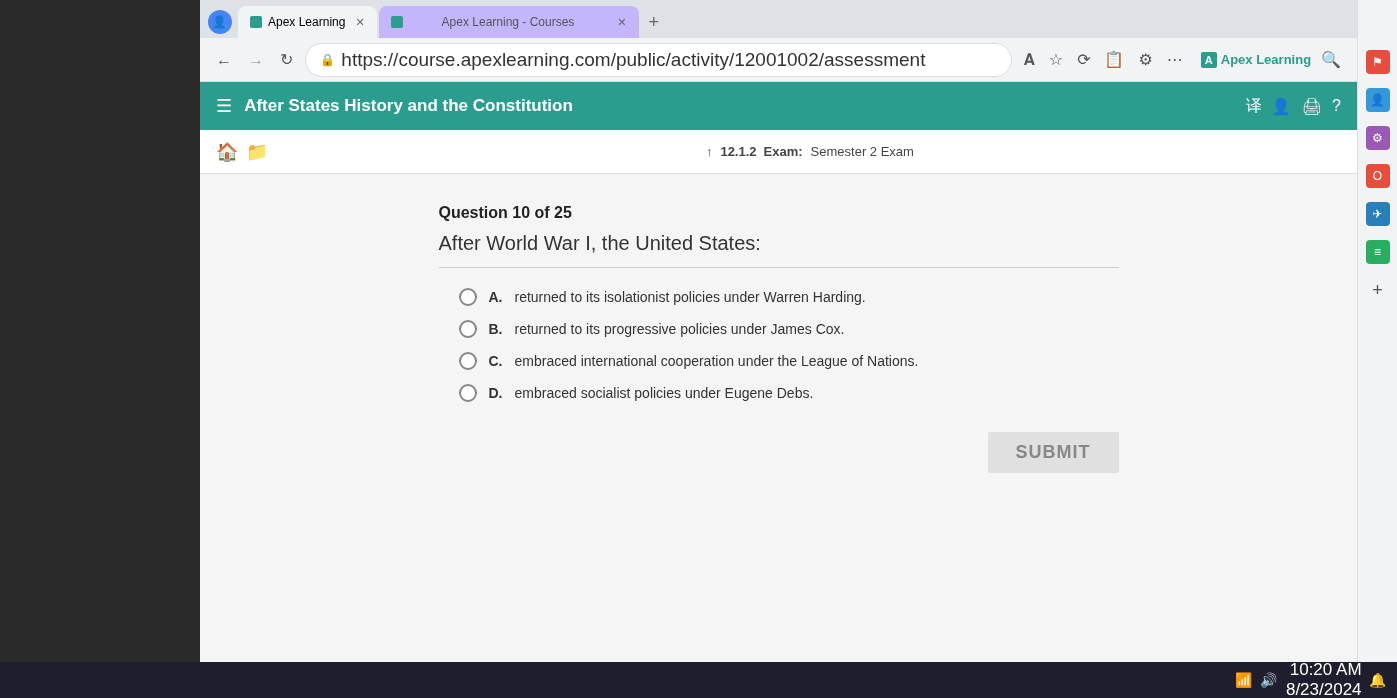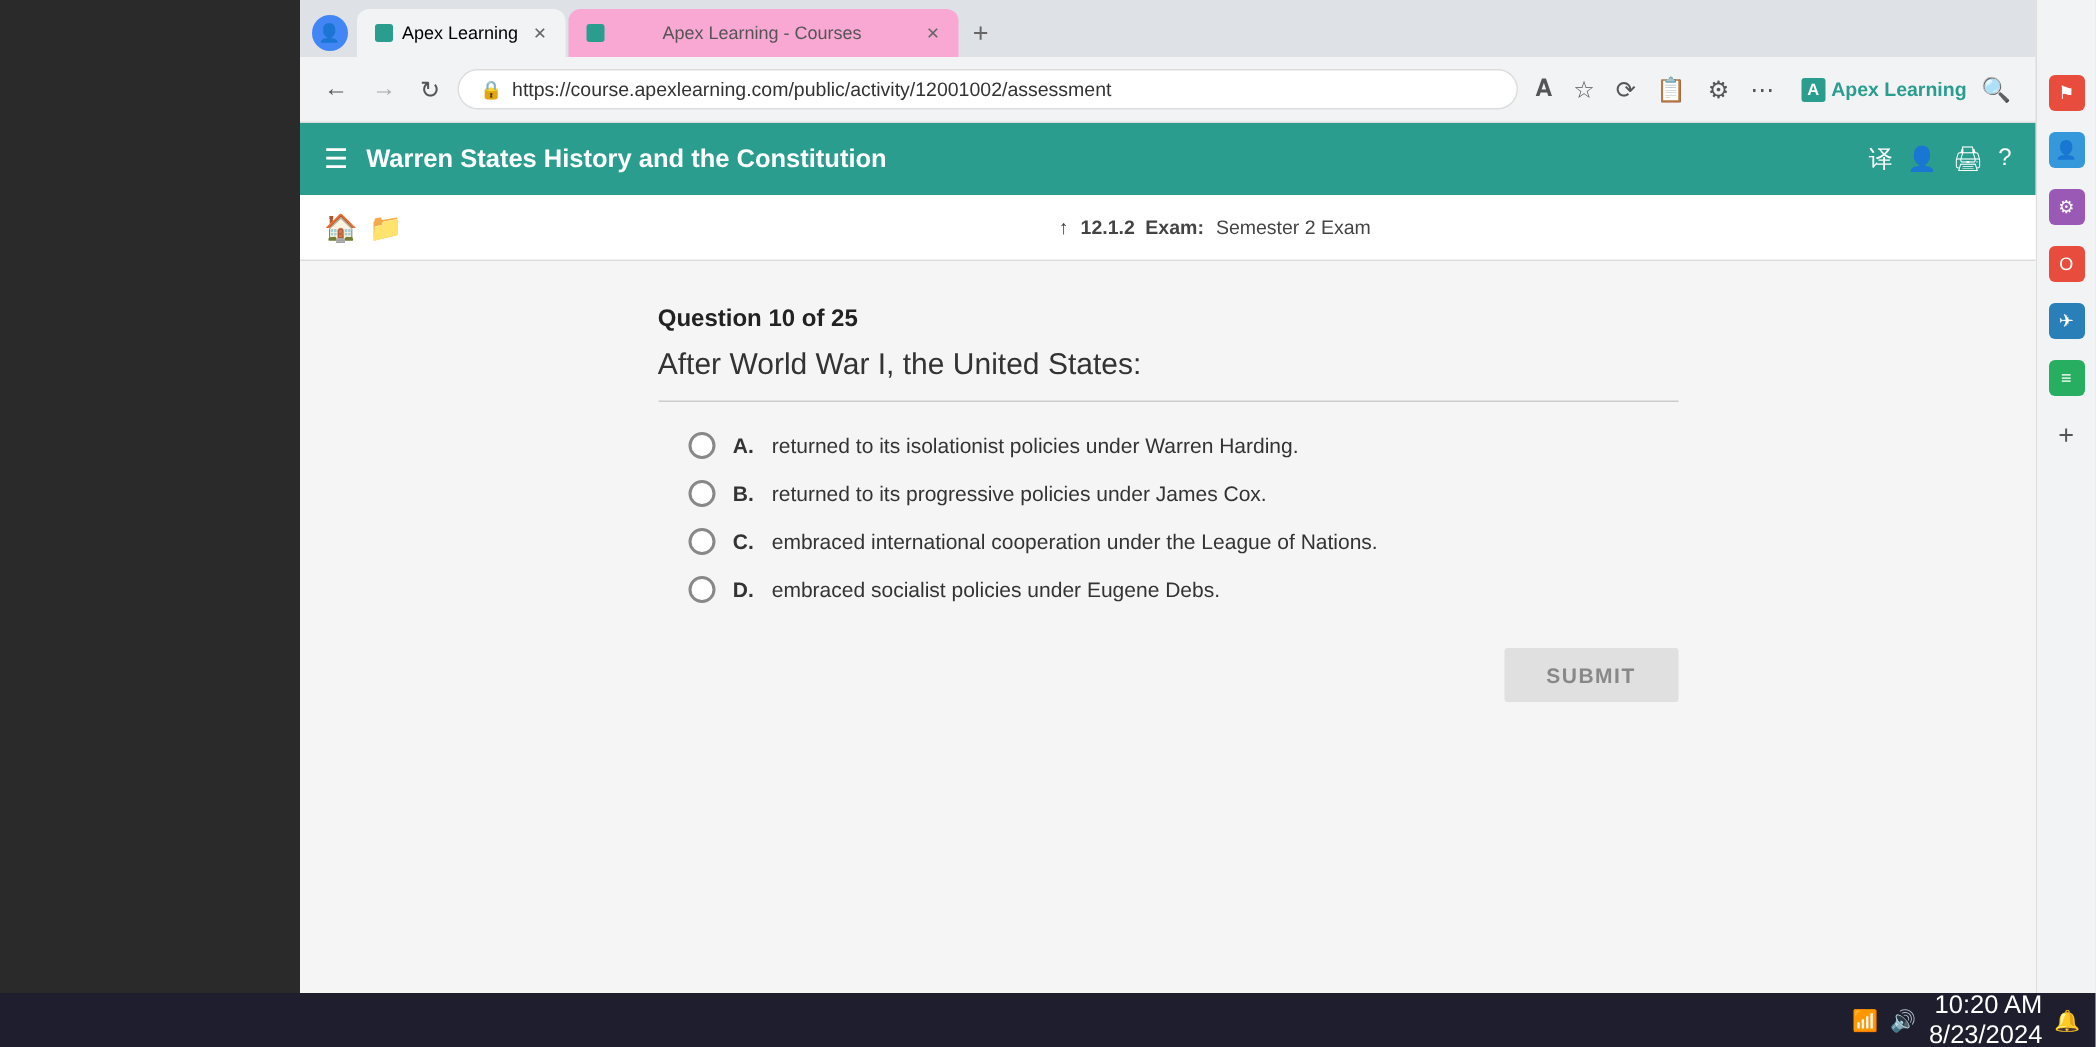--- a/index.html
+++ b/index.html
@@ -17,21 +17,21 @@
       display: flex;
       align-items: center;
       padding: 6px 12px;
       border-radius: 8px 8px 0 0;
       font-size: 12px;
       gap: 6px;
       height: 32px;
       cursor: pointer;
     }
     .tab.active { background: #f1f3f4; }
-    .tab.inactive { background: #f9a8d4; color: #555; gap: 39px; }
+    .tab.inactive { background: #c4b5fd; color: #555; gap: 39px; }
     .tab-close { font-size: 11px; color: #666; cursor: pointer; margin-left: 4px; }
     .tab-new { background: none; border: none; font-size: 18px; color: #666; cursor: pointer; padding: 0 8px; }
 
     .address-bar {
       display: flex;
       align-items: center;
       background: #f1f3f4;
       padding: 4px 12px;
       height: 44px;
       gap: 8px;
@@ -47,21 +47,21 @@
       border: 1px solid #ddd;
       border-radius: 20px;
       padding: 5px 14px;
       font-size: 13px;
       color: #333;
       display: flex;
       align-items: center;
       gap: 6px;
     }
     .lock-icon { color: #555; font-size: 12px; }
-    .url-text { font-size: 13px; color: #333; }
+    .url-text { font-size: 19px; color: #333; }
 
     .browser-tools {
       display: flex;
       align-items: center;
       gap: 6px;
       margin-left: auto;
     }
     .browser-tool-btn {
       background: none; border: none; cursor: pointer;
       font-size: 16px; color: #555; padding: 4px;
@@ -155,21 +155,21 @@
     .submit-area {
       display: flex;
       justify-content: flex-end;
       margin-top: 30px;
     }
     .submit-btn {
       background: #e0e0e0;
       color: #888;
       border: none;
       padding: 10px 28px;
-      font-size: 14px;
+      font-size: 18px;
       font-weight: bold;
       letter-spacing: 1px;
       cursor: pointer;
       border-radius: 2px;
     }
 
     
     .right-sidebar {
       position: absolute;
       right: 0;
@@ -279,21 +279,21 @@
       </div>
 
       <button class="browser-tool-btn">🔍</button>
     </div>
   </div>
 
   <div style="height: calc(100% - 82px); overflow-y: auto; background: #f5f5f5;">
 
     <div class="course-header">
       <span class="hamburger-icon">☰</span>
-      <span class="course-title">Warren States History and the Constitution</span>
+      <span class="course-title">After States History and the Constitution</span>
 
       <div style="margin-left:auto; display:flex; gap:10px; align-items:center;">
         <span style="font-size:16px;color:white;cursor:pointer;">译</span>
         <span style="font-size:16px;color:white;cursor:pointer;">👤</span>
         <span style="font-size:16px;color:white;cursor:pointer;">🖨</span>
         <span style="font-size:16px;color:white;cursor:pointer;">?</span>
       </div>
     </div>
 
     <div class="course-subheader">

